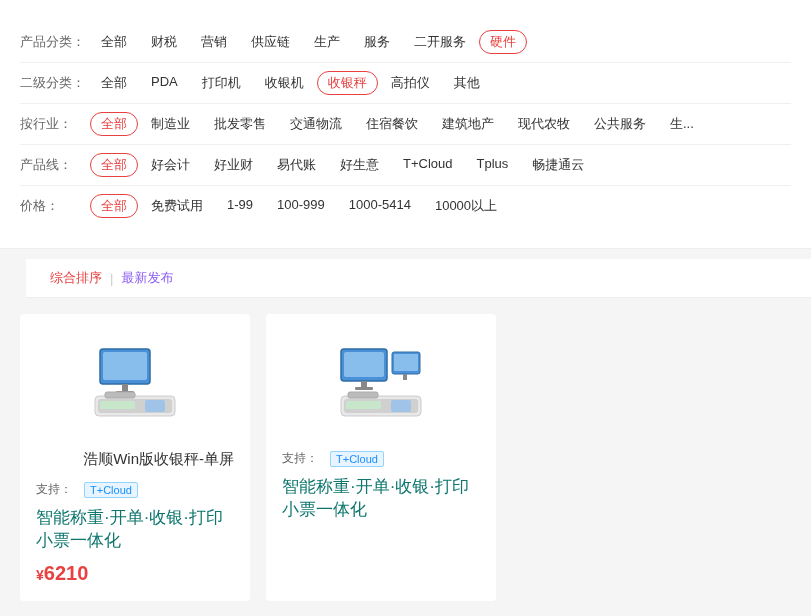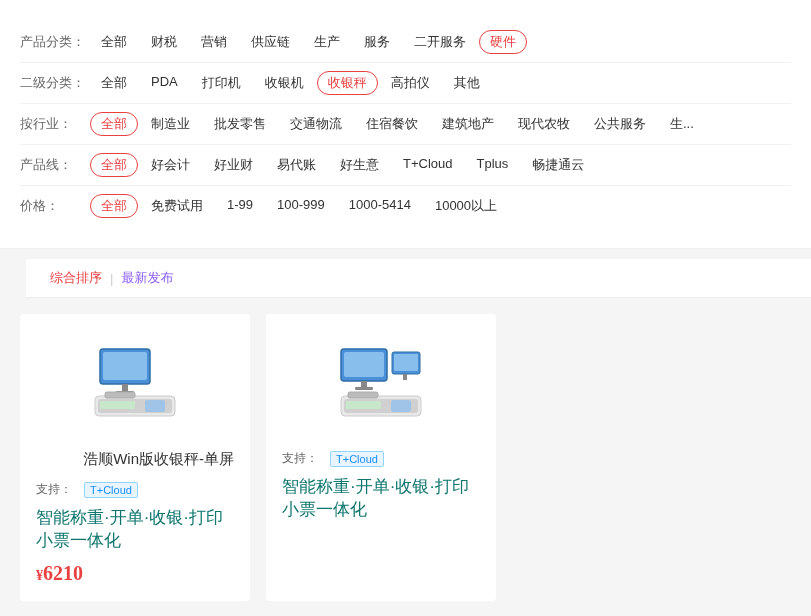--- a/index.html
+++ b/index.html
@@ -141,21 +141,20 @@
     .product-desc {
       font-size: 17px;
       color: #0f766e;
       margin-bottom: 10px;
     }
 
     .product-price {
       font-size: 20px;
       color: #e94040;
       font-weight: bold;
-      font-family: Liberation Serif, serif;
     }
 
     .price-symbol {
       font-size: 14px;
     }
   </style>
 </head>
 <body>
 
 <div>

